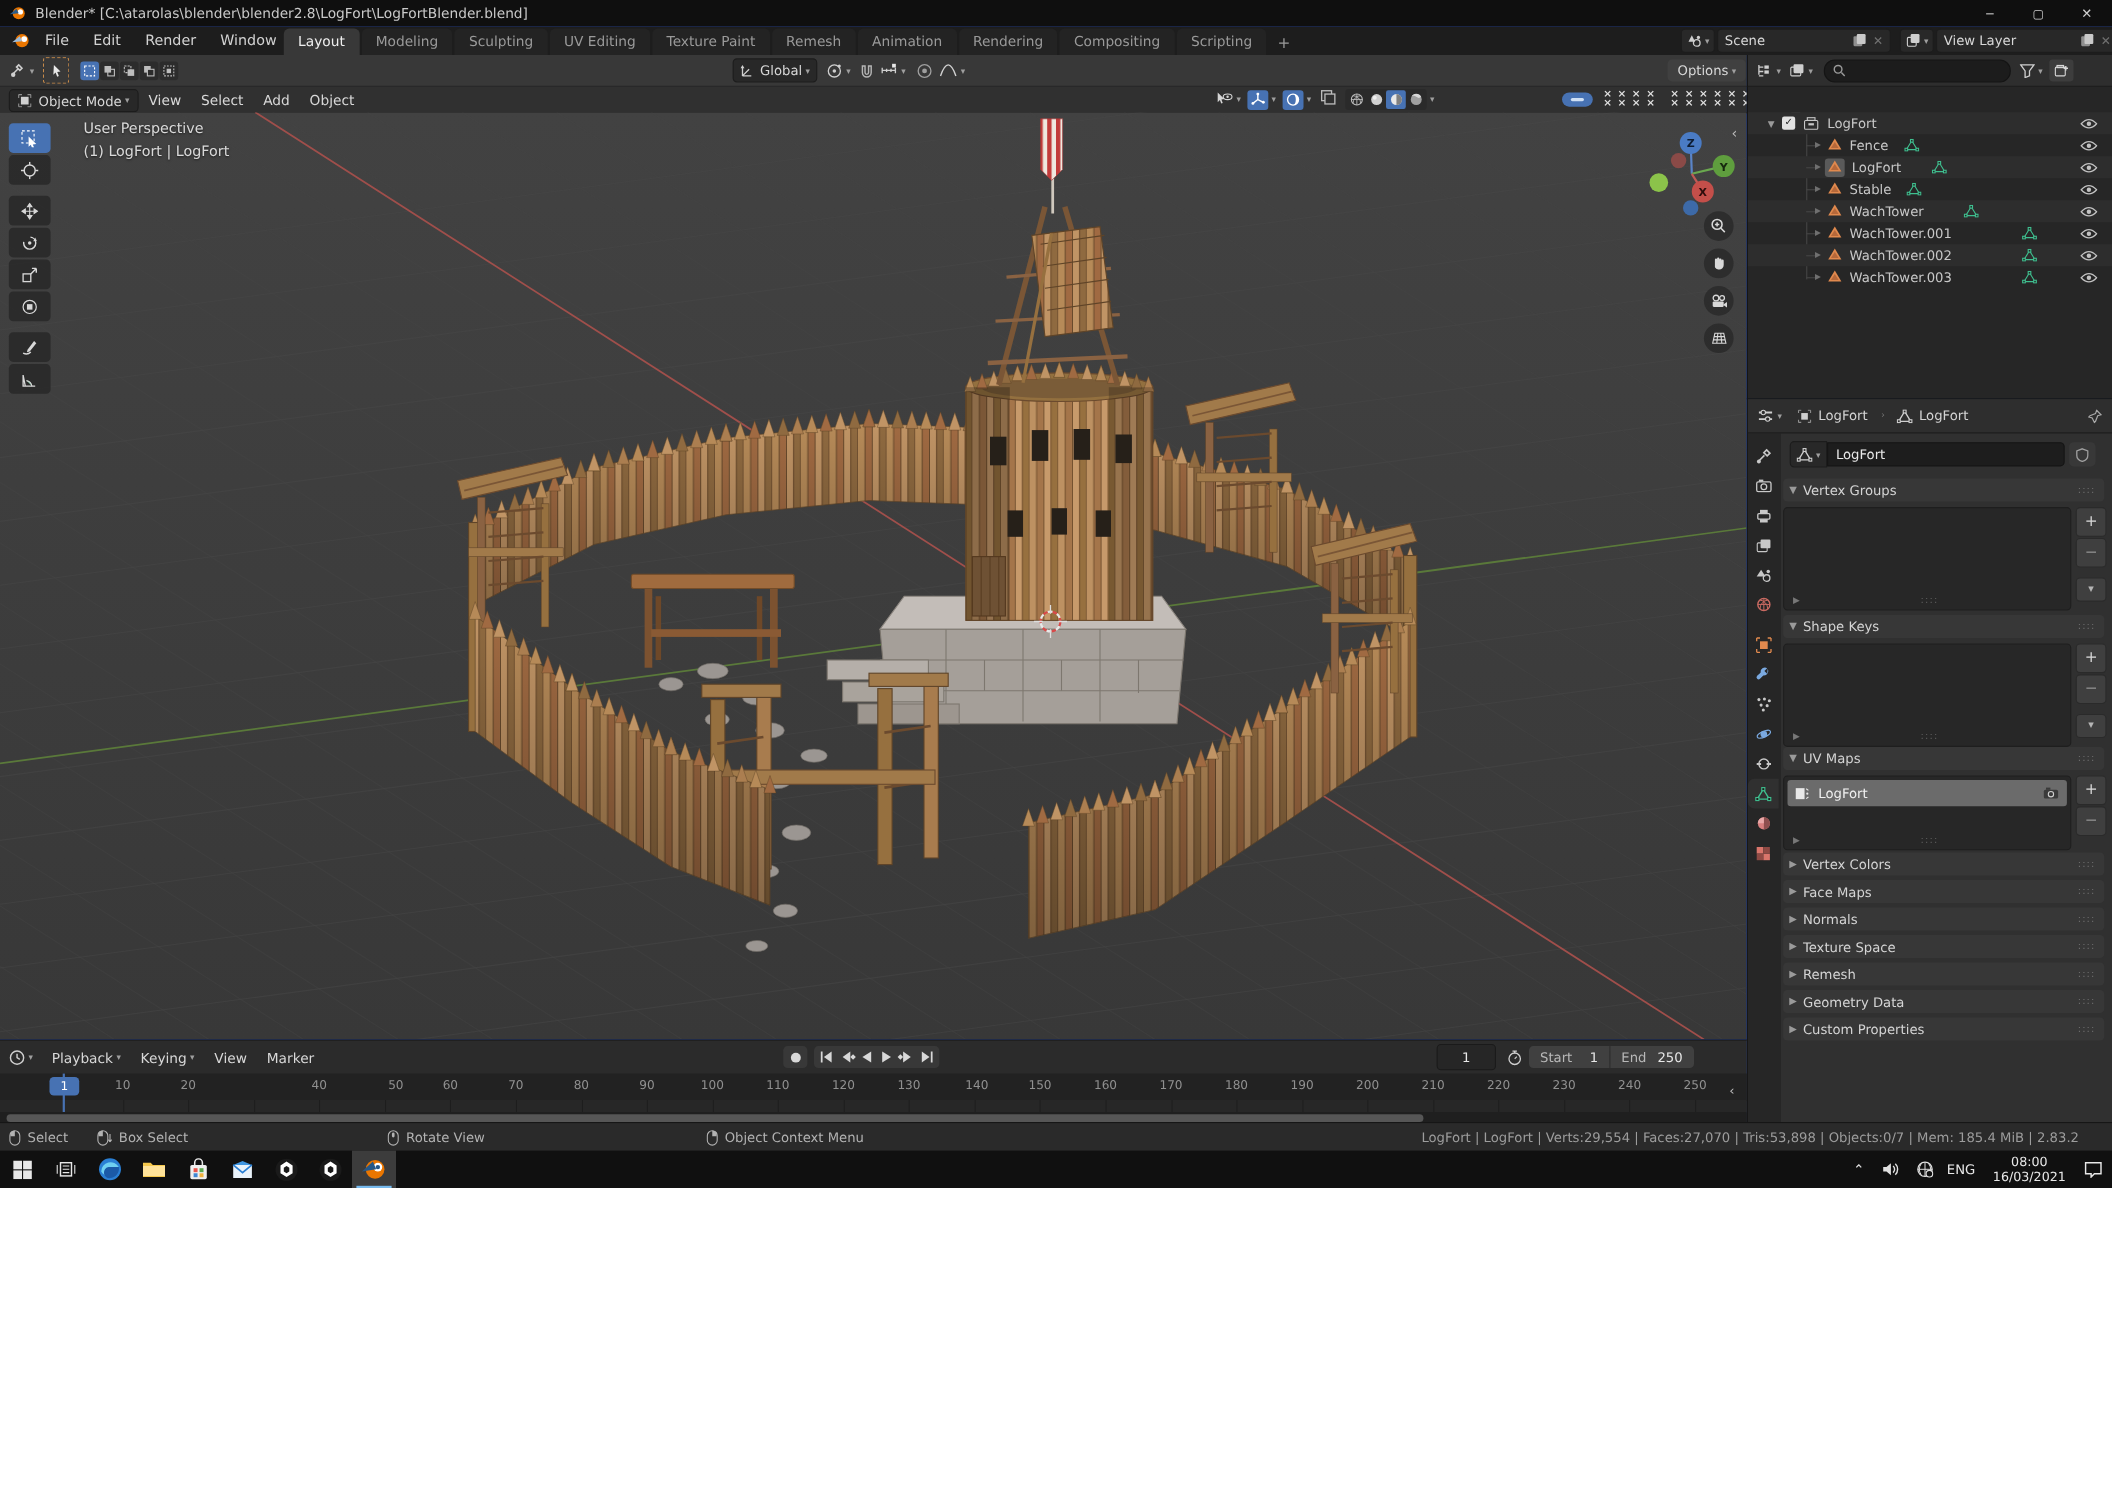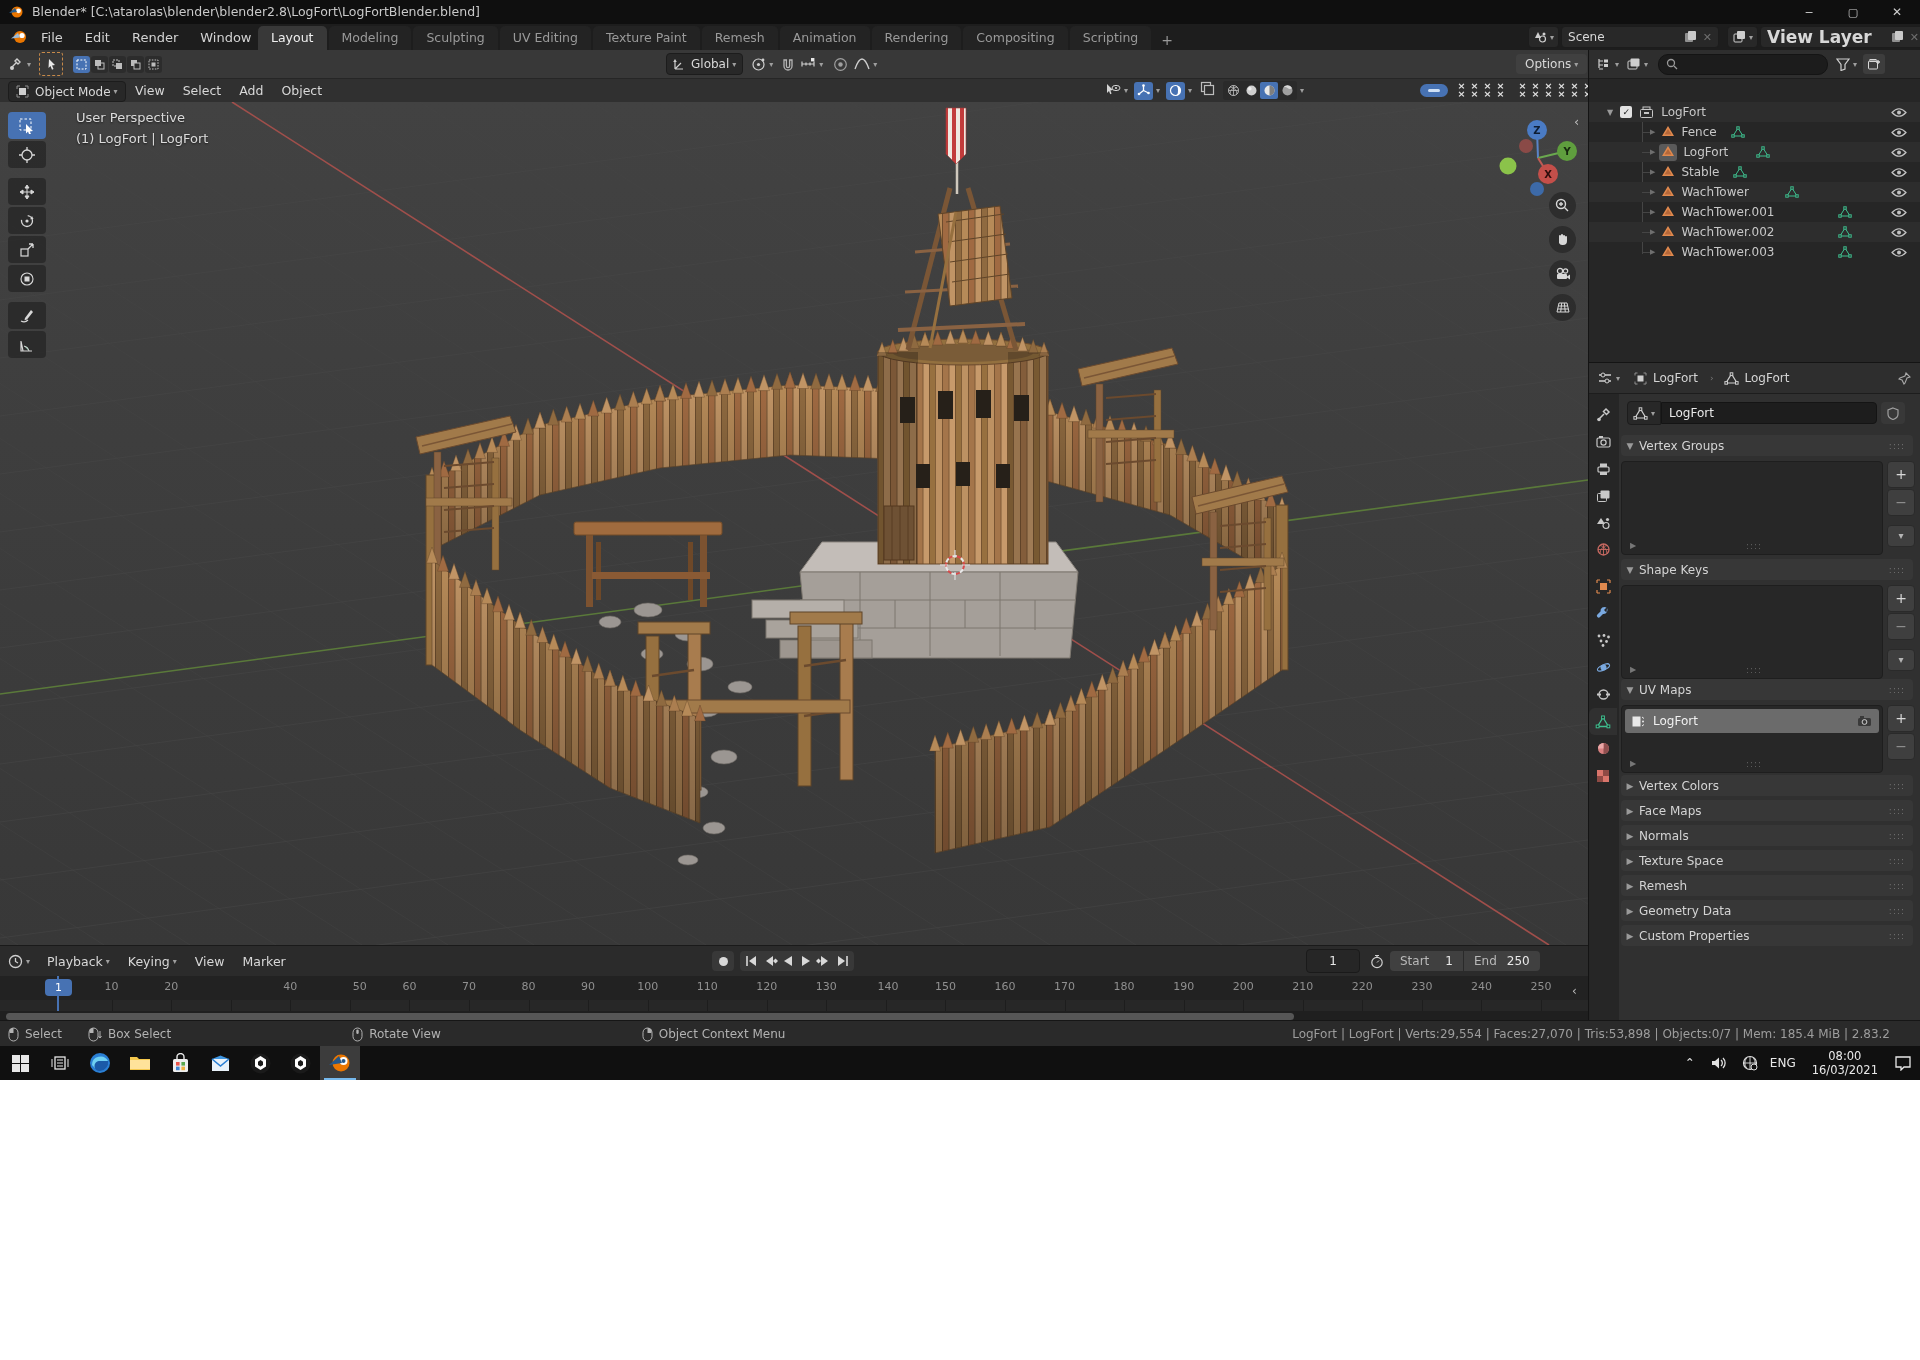--- a/index.html
+++ b/index.html
@@ -100,21 +100,21 @@
       </div>
       <div style="width:8px"></div>
       <div class="darkfield row" style="height:20px;padding:0 4px;margin-right:2px;">
         <svg width="14" height="14" viewBox="0 0 14 14">
             <rect x="2" y="4" width="8" height="8" rx="1" fill="none" stroke="#cfcfcf"></rect>
             <rect x="5" y="1" width="8" height="8" rx="1" fill="#cfcfcf"></rect>
           </svg>
         <span class="chev">▾</span>
       </div>
       <div class="darkfield row" style="height:20px;width:152px;padding:0 6px;">
-        <span style="font-size:17px;font-weight:bold;">View Layer</span>
+        <span style="font-size:12px;">View Layer</span>
         <svg style="margin-left:auto" width="15" height="14" viewBox="0 0 15 14">
             <rect x="2" y="3" width="8" height="9" rx="1" fill="#8f8f8f"></rect>
             <rect x="5" y="1" width="8" height="9" rx="1" fill="#c9c9c9"></rect>
           </svg>
         <span style="color:#6f6f6f;font-size:11px;margin-left:5px;">✕</span>
       </div>
     </div>
   </div>
 
   <div class="abs" style="left:0;top:50px;width:1588px;height:28px;background:#383838;border-bottom:1px solid #262626;">

